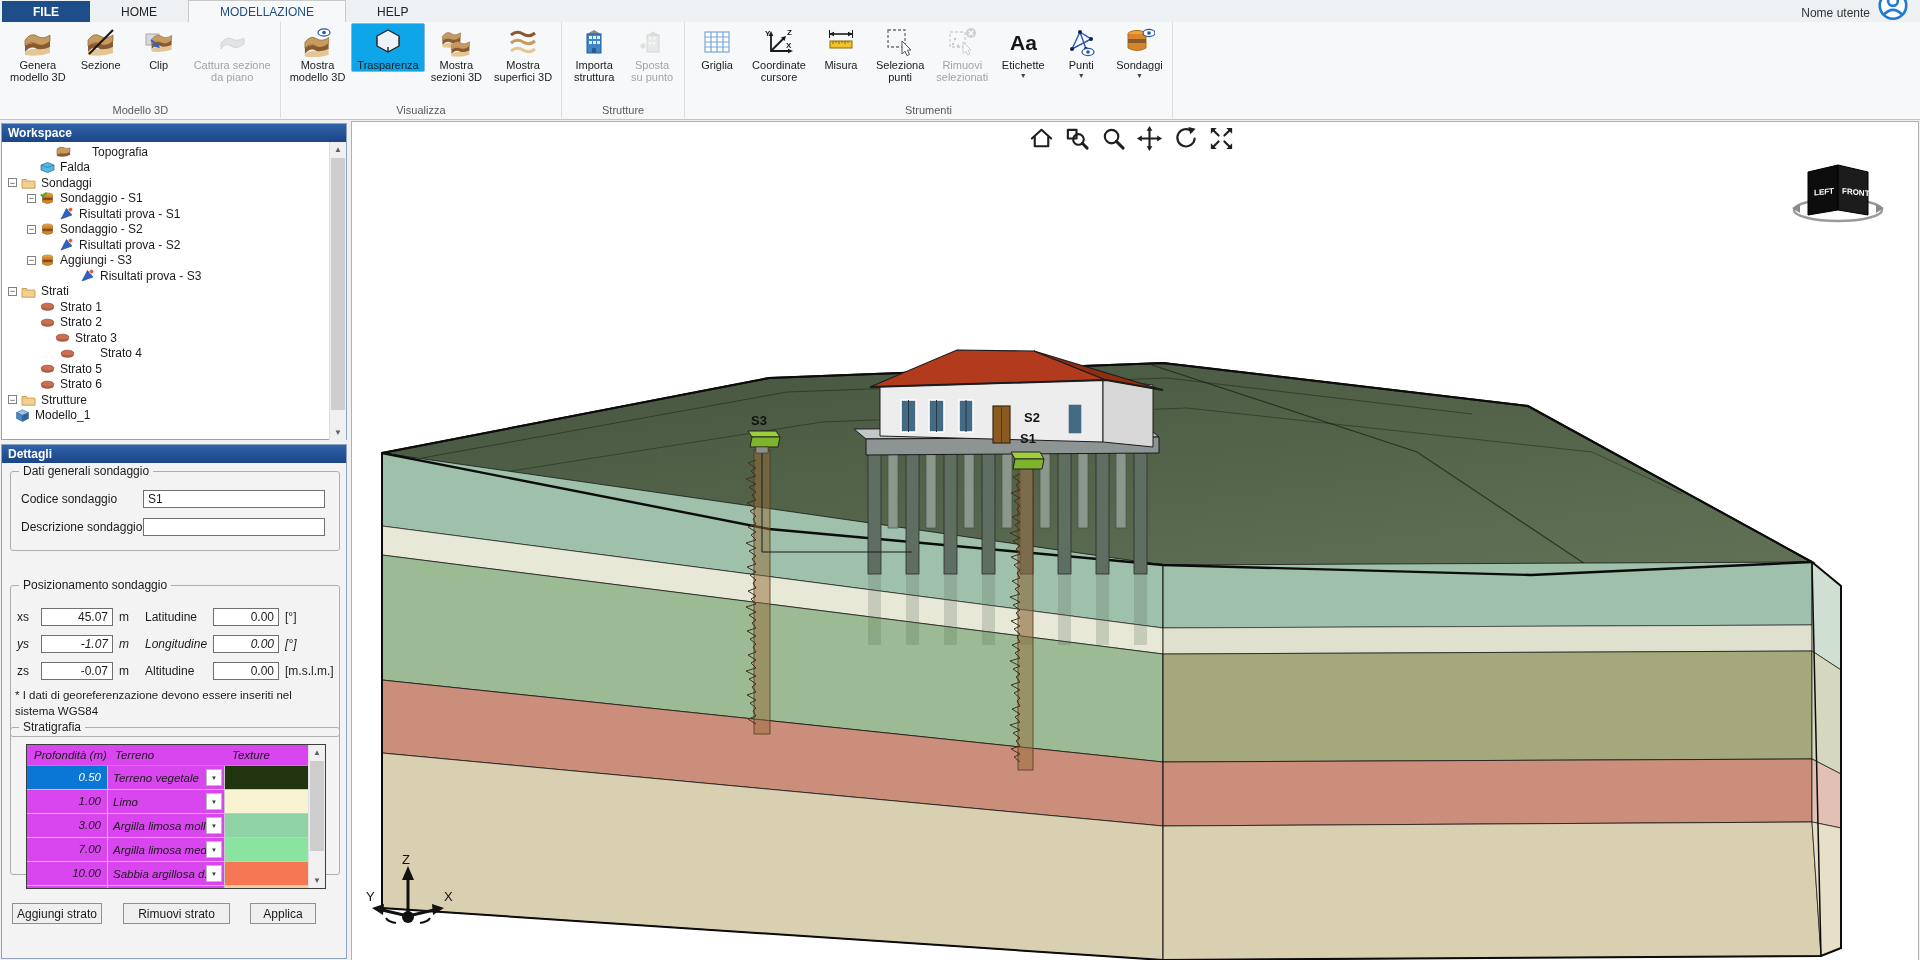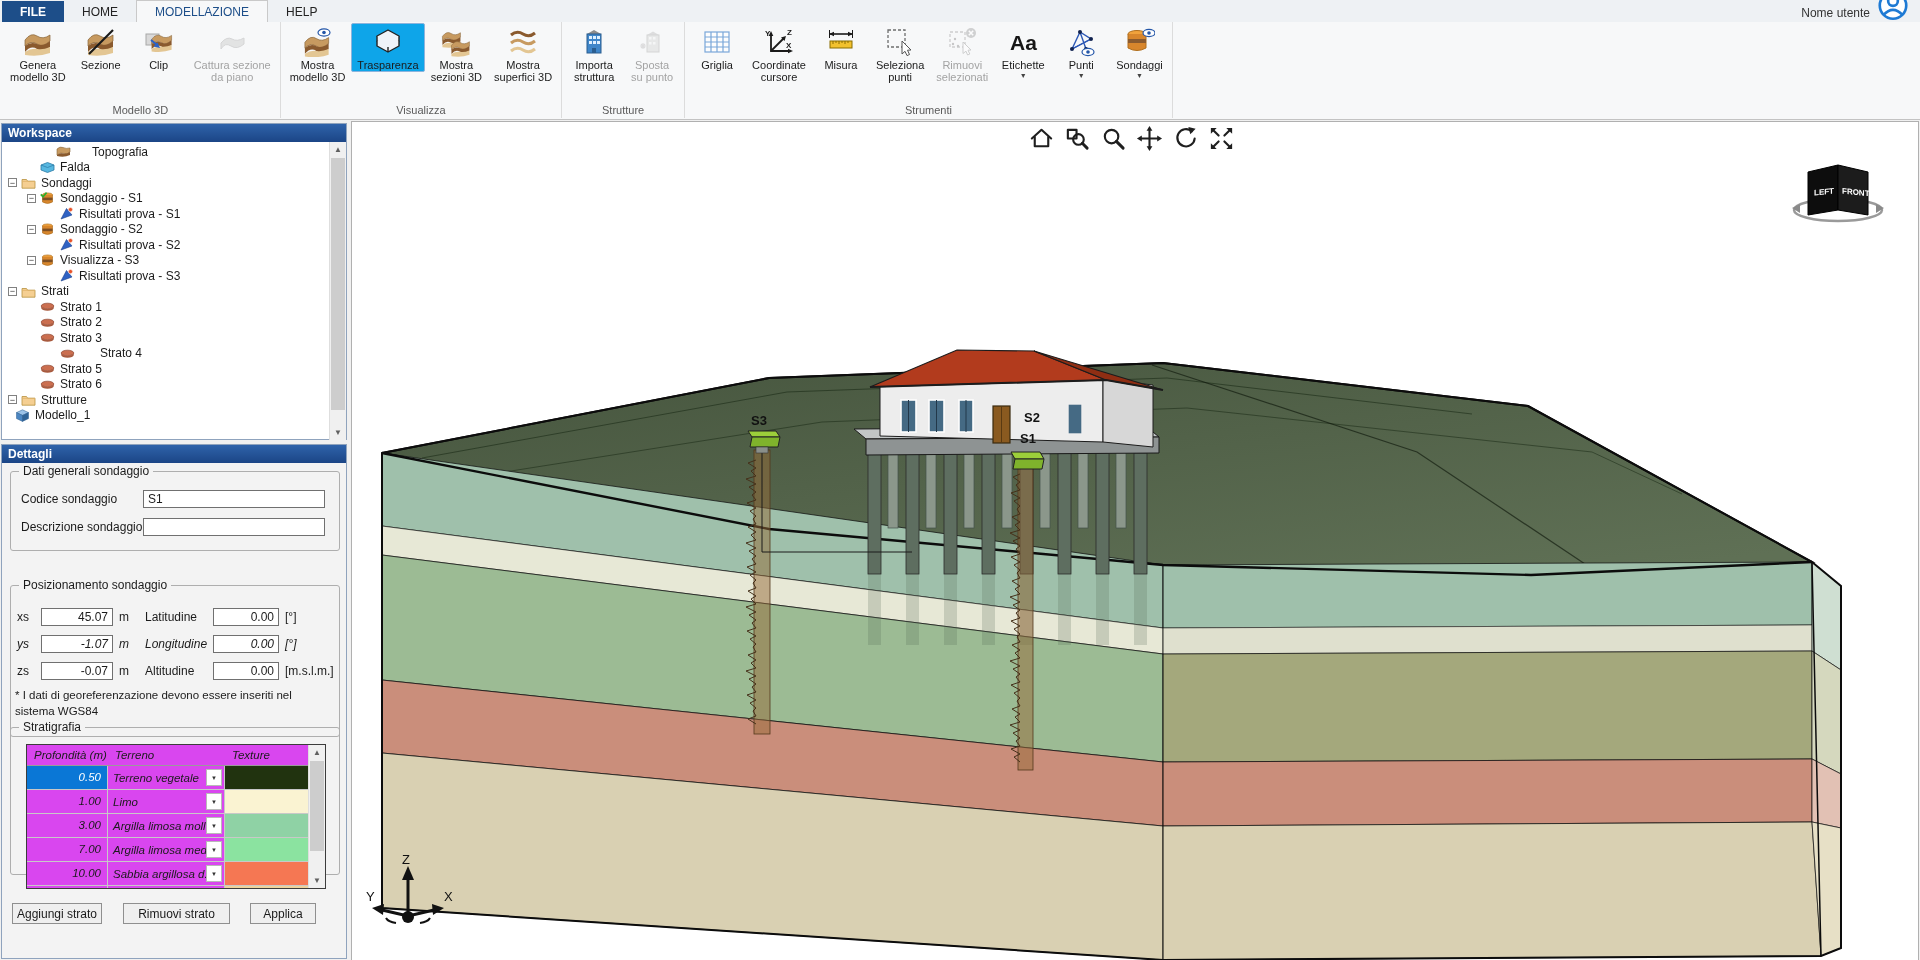--- a/index.html
+++ b/index.html
@@ -1,21 +1,21 @@
 <!DOCTYPE html>
 <html><head>
 <meta charset="utf-8">
 <style>
   html,body{margin:0;padding:0;}
   body{width:1920px;height:960px;position:relative;overflow:hidden;background:#f0f0f0;
        font-family:"Liberation Sans",sans-serif;color:#1b1b1b;-webkit-font-smoothing:antialiased;}
   
   .ribbon{position:absolute;left:0;top:0;width:1920px;height:119px;background:#f7f8f9;border-bottom:1px solid #c3c3c3;}
   .tabrow{height:22px;background:#eef1f4;display:flex;align-items:flex-end;padding-left:2px;}
-  .tab{padding:4px 18px 3px;font-size:12px;color:#222;cursor:default;}
+  .tab{padding:4px 31px 3px;font-size:12px;color:#222;cursor:default;}
   .tab.file{background:#1d4e89;color:#fff;font-weight:bold;}
   .tab.active{background:#f7f8f9;color:#1d4e89;border:1px solid #c9c9c9;border-bottom:none;}
   .ribbon-body{display:flex;align-items:stretch;height:96px;padding-left:1px;}
   .rgroup{display:flex;flex-direction:column;border-right:1px solid #dcdcdc;padding:0 3px;}
   .gbuttons{display:flex;flex:1;align-items:flex-start;}
   .glabel{font-size:11px;color:#5a5a5a;text-align:center;padding:0 0 2px;}
   .rbtn{display:flex;flex-direction:column;align-items:center;padding:3px 5px 0;margin:1px 0;
         min-width:46px;border:1px solid transparent;border-radius:2px;font-size:11px;line-height:1.12;
         text-align:center;white-space:pre-line;color:#1b1b1b;}
   .rbtn .ricon{width:30px;height:30px;margin-bottom:2px;}
@@ -335,23 +335,23 @@
           </svg></span>
         <span>Risultati prova - S2</span>
       </div>
       <div class="trow" style="padding-left: 25px;">
         <span class="exp">−</span>
         <span class="ticon"><svg width="15" height="13" viewBox="0 0 15 13">
             <ellipse cx="7.5" cy="2.8" rx="5" ry="1.9" fill="#f0a23c" stroke="#a9691a" stroke-width=".6"></ellipse>
             <path d="M2.5 2.8 V10 q5 3 10 0 V2.8" fill="#d8862c" stroke="#a9691a" stroke-width=".6"></path>
             <rect x="2.5" y="5.6" width="10" height="2.6" fill="#7d4f24"></rect>
           </svg></span>
-        <span>Visualizza - S3</span>
-      </div>
-      <div class="trow" style="padding-left: 44px;">
+        <span>Aggiungi - S3</span>
+      </div>
+      <div class="trow" style="padding-left: 65px;">
         <span class="tspacer"></span>
         <span class="ticon"><svg width="15" height="13" viewBox="0 0 15 13">
             <path d="M2 12 L7.5 1.5 L13 8 Z" fill="#2f62c4" stroke="#1b3f8a" stroke-width=".6"></path>
             <circle cx="11.5" cy="2.6" r="2.1" fill="#e8542a" stroke="#fff" stroke-width=".5"></circle>
           </svg></span>
         <span>Risultati prova - S3</span>
       </div>
       <div class="trow" style="padding-left: 6px;">
         <span class="exp">−</span>
         <span class="ticon"><svg width="15" height="13" viewBox="0 0 15 13">
@@ -369,21 +369,21 @@
         <span>Strato 1</span>
       </div>
       <div class="trow" style="padding-left: 25px;">
         <span class="tspacer"></span>
         <span class="ticon"><svg width="15" height="13" viewBox="0 0 15 13">
             <ellipse cx="7.5" cy="6" rx="6.3" ry="2.8" fill="#cb6f50" stroke="#8f4630" stroke-width=".7"></ellipse>
             <path d="M1.2 6 a6.3 2.8 0 0 0 12.6 0 v2 a6.3 2.8 0 0 1 -12.6 0 z" fill="#a85a3e"></path>
           </svg></span>
         <span>Strato 2</span>
       </div>
-      <div class="trow" style="padding-left: 25px; text-align: right;">
+      <div class="trow" style="padding-left: 40px; text-align: right;">
         <span class="tspacer"></span>
         <span class="ticon"><svg width="15" height="13" viewBox="0 0 15 13">
             <ellipse cx="7.5" cy="6" rx="6.3" ry="2.8" fill="#cb6f50" stroke="#8f4630" stroke-width=".7"></ellipse>
             <path d="M1.2 6 a6.3 2.8 0 0 0 12.6 0 v2 a6.3 2.8 0 0 1 -12.6 0 z" fill="#a85a3e"></path>
           </svg></span>
         <span>Strato 3</span>
       </div>
       <div class="trow" style="padding-left: 25px; gap: 20px;">
         <span class="tspacer"></span>
         <span class="ticon"><svg width="15" height="13" viewBox="0 0 15 13">

